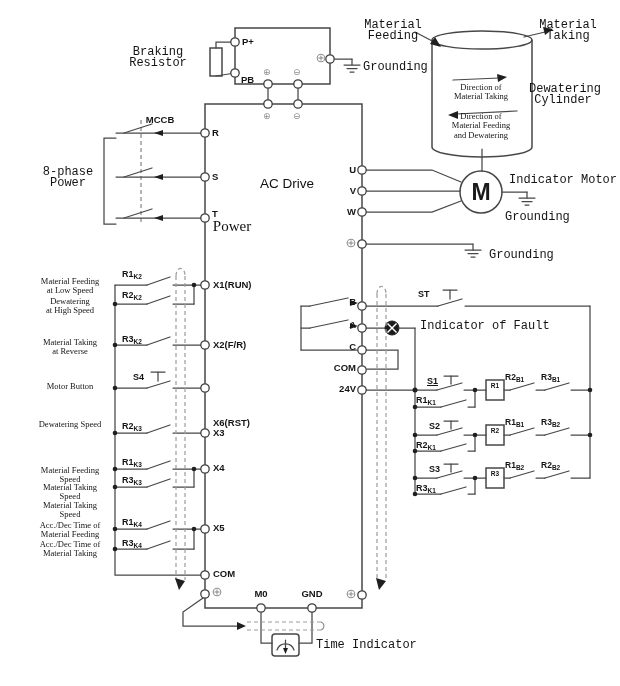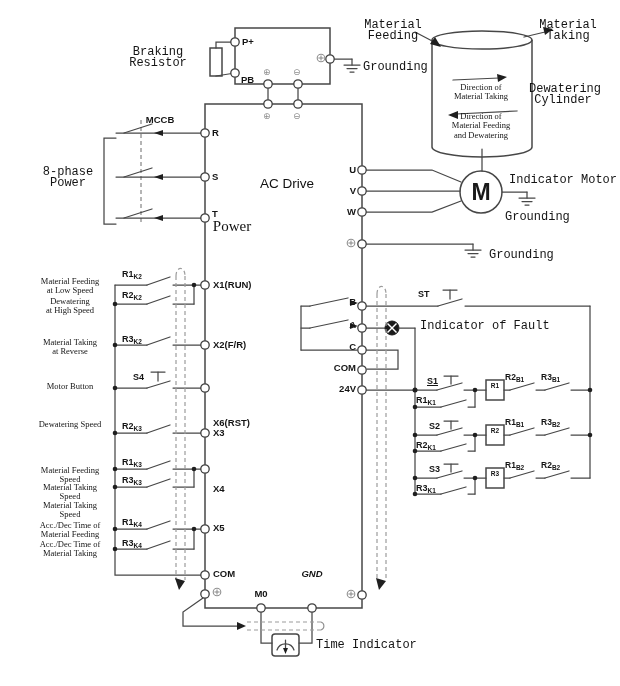--- a/index.html
+++ b/index.html
@@ -347,34 +347,34 @@
 <div class="L big-title ctr" style="left:248px;top:176px;width:78px;">AC Drive</div>
 <div class="L big-power ctr" style="left:203px;top:218px;width:58px;">Power</div>
 
 <div class="L sans" style="left:212px;top:127px;">R</div>
 <div class="L sans" style="left:212px;top:171px;">S</div>
 <div class="L sans" style="left:212px;top:208px;">T</div>
 <div class="L sans" style="left:213px;top:279px;">X1(RUN)</div>
 <div class="L sans" style="left:213px;top:339px;">X2(F/R)</div>
 <div class="L sans" style="left:213px;top:381px;margin-top:36px;">X6(RST)</div>
 <div class="L sans" style="left:213px;top:427px;">X3</div>
-<div class="L sans" style="left:213px;top:462px;margin-top:21px;">X4</div>
+<div class="L sans" style="left:213px;top:462px;">X4</div>
 <div class="L sans" style="left:213px;top:522px;">X5</div>
 <div class="L sans" style="left:213px;top:568px;">COM</div>
 
 <div class="L sans rt" style="left:332px;top:164px;width:24px;">U</div>
 <div class="L sans rt" style="left:332px;top:185px;width:24px;">V</div>
 <div class="L sans rt" style="left:332px;top:206px;width:24px;">W</div>
 <div class="L sans rt" style="left:336px;top:296px;width:20px;">B</div>
 <div class="L sans rt" style="left:336px;top:319px;width:20px;">A</div>
 <div class="L sans rt" style="left:336px;top:341px;width:20px;">C</div>
 <div class="L sans rt" style="left:318px;top:362px;width:38px;">COM</div>
 <div class="L sans rt" style="left:318px;top:383px;width:38px;">24V</div>
 <div class="L sans ctr" style="left:250px;top:588px;width:22px;">M0</div>
-<div class="L sans ctr" style="left:297px;top:568px;width:30px;font-style:italic;">GND</div>
+<div class="L sans ctr" style="left:297px;top:588px;width:30px;">GND</div>
 
 <div class="L pol" style="left:263px;top:67px;">⊕</div>
 <div class="L pol" style="left:293px;top:67px;">⊖</div>
 <div class="L pol" style="left:263px;top:111px;">⊕</div>
 <div class="L pol" style="left:293px;top:111px;">⊖</div>
 
 <div class="L ser8 ctr" style="left:18px;top:277px;width:104px;">Material Feeding
 at Low Speed</div>
 <div class="L ser8 ctr" style="left:18px;top:297px;width:104px;">Dewatering
 at High Speed</div>

